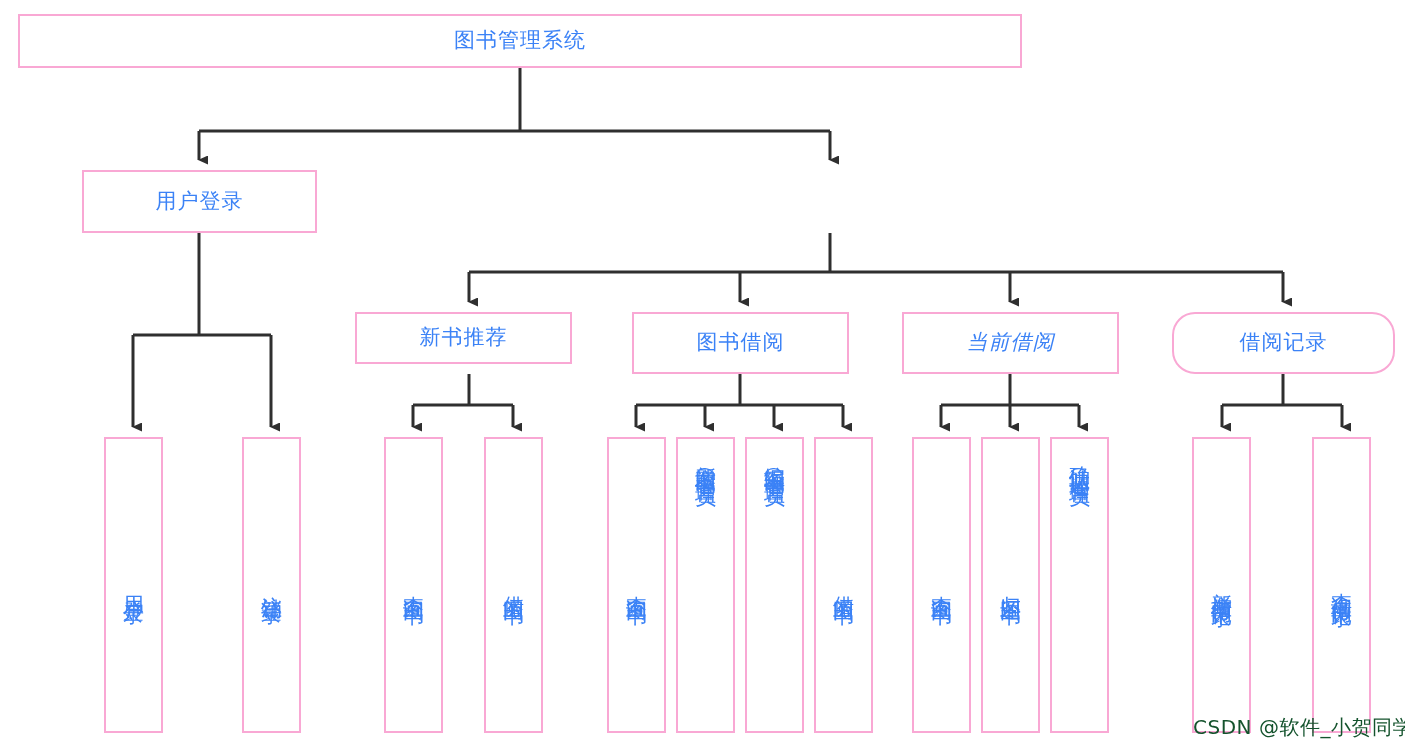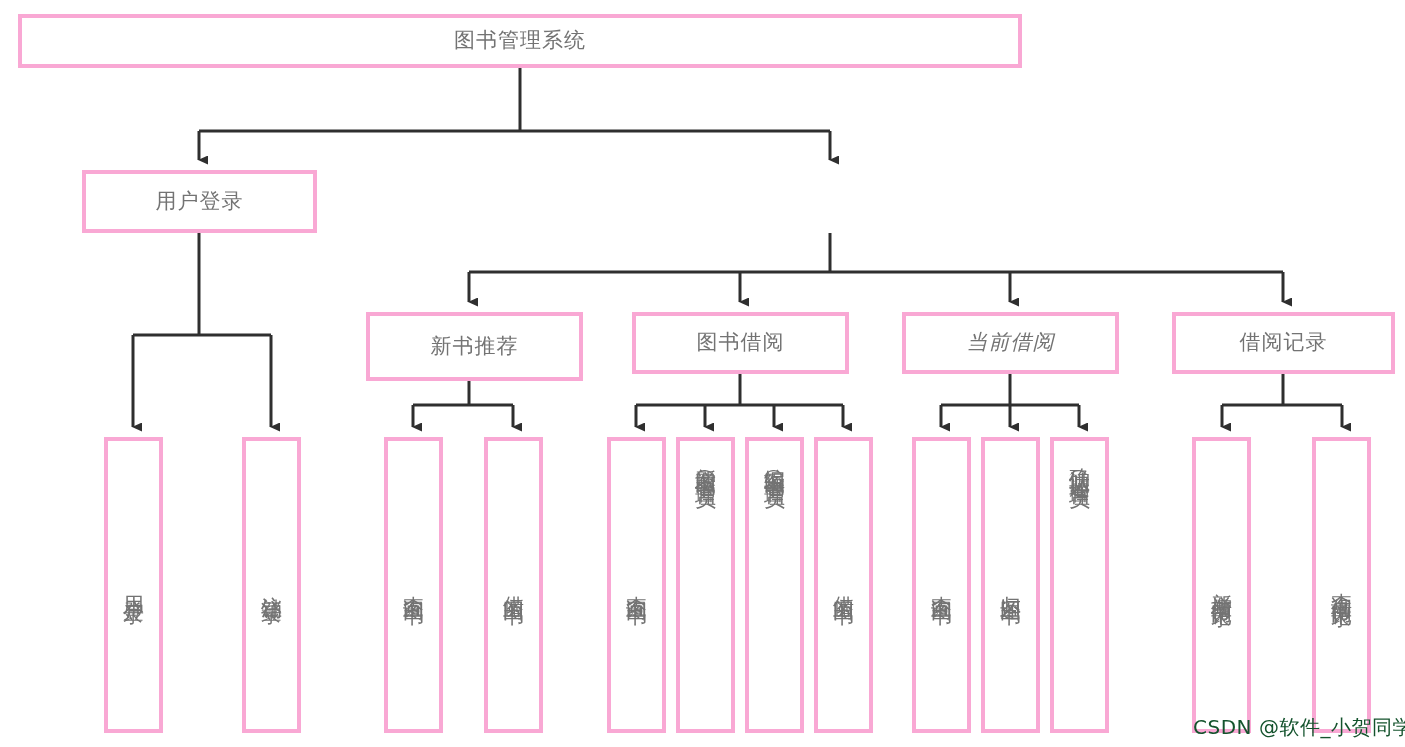--- a/index.html
+++ b/index.html
@@ -22,26 +22,26 @@
   svg#connectors {
     position: absolute;
     top: 0;
     left: 0;
     width: 1405px;
     height: 747px;
   }
   .node {
     position: absolute;
     box-sizing: border-box;
-    border: 4px solid #f9a8d4;
+    border: 2px solid #f9a8d4;
     background: #ffffff;
     display: flex;
     align-items: center;
     justify-content: center;
-    color: #737373;
+    color: #3b82f6;
   }
   .node-h .node-label {
     font-size: 21px;
     line-height: 1.2;
     letter-spacing: 1px;
     white-space: nowrap;
   }
   .node-v {
     align-items: flex-start;
     justify-content: center;
@@ -128,30 +128,30 @@
   </svg>
 
   <div class="node node-h" style="left:18px; top:14px; width:1004px; height:54px;">
     <span class="node-label">图书管理系统</span>
   </div>
 
   <div class="node node-h" style="left:82px; top:170px; width:235px; height:63px;">
     <span class="node-label">用户登录</span>
   </div>
 
-  <div class="node node-h" style="left:366px; top:312px; width:217px; height:69px;">
+  <div class="node node-h" style="left:355px; top:312px; width:217px; height:52px;">
     <span class="node-label">新书推荐</span>
   </div>
   <div class="node node-h" style="left:632px; top:312px; width:217px; height:62px;">
     <span class="node-label">图书借阅</span>
   </div>
   <div class="node node-h" style="left:902px; top:312px; width:217px; height:62px;font-style:italic;">
     <span class="node-label">当前借阅</span>
   </div>
-  <div class="node node-h" style="left:1172px; top:312px; width:223px; height:62px;">
+  <div class="node node-h" style="left:1172px; top:312px; width:223px; height:62px;border-radius:23px;">
     <span class="node-label">借阅记录</span>
   </div>
 
   <div class="node node-v tall-center" style="left:104px; top:437px; width:59px; height:296px;">
     <span class="node-label">用户登录</span>
   </div>
   <div class="node node-v tall-center" style="left:242px; top:437px; width:59px; height:296px;">
     <span class="node-label">注销登录</span>
   </div>
 

